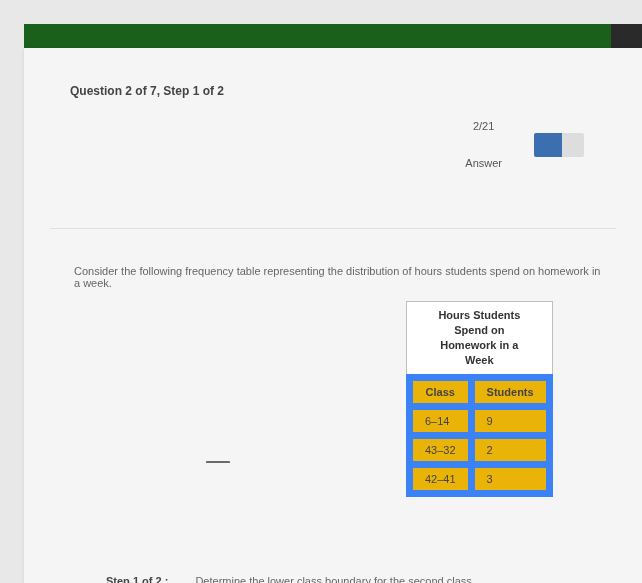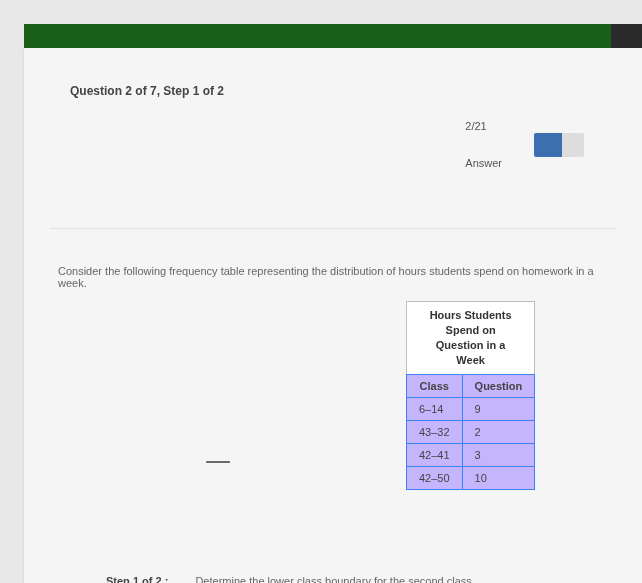--- a/index.html
+++ b/index.html
@@ -33,72 +33,73 @@
     font-weight: bold;
     color: #444;
   }
   .header-right {
     text-align: center;
     font-size: 11px;
     color: #555;
     position: relative;
   }
   .score-row { display: flex; align-items: center; gap: 8px; }
-  .score-col { text-align: left; line-height: 1.2; }
+  .score-col { text-align: center; line-height: 1.2; }
   .progress {
     width: 50px; height: 7px; background: #ddd; border-radius: 2px;
     position: relative; overflow: hidden;
   }
   .progress-fill {
     position: absolute; left: 0; top: 0; bottom: 0;
     width: 55%;
     background: #3b6fb0;
   }
   .divider { border-top: 1px solid #e0e0e0; margin: 0 14px; }
   .prompt {
     padding: 12px 22px;
     font-size: 11px;
     color: #666;
+    margin-left: 16px;
   }
   .content {
     position: relative;
     padding: 10px 22px 0 22px;
     height: 260px;
   }
   .dash {
     position: absolute;
     left: 170px;
     top: 160px;
     width: 18px;
     border-top: 2px solid #6a6a6a;
     border-radius: 1px;
   }
   .freq-table {
     position: absolute;
     left: 370px;
     top: 0;
     border-collapse: collapse;
-    background: #c4b5fd;
+    background: #eab308;
     font-size: 11px;
     color: #444;
   }
   .freq-table caption {
     caption-side: top;
     border: 1px solid #bfbfbf;
     border-bottom: none;
     padding: 6px 8px;
     font-weight: bold;
     font-size: 11px;
     color: #333;
     text-align: center;
     line-height: 1.35;
     background: #fff;
   }
   .freq-table th, .freq-table td {
-    border: 1px solid #3b82f6;
+    border: 7px solid #3b82f6;
     padding: 5px 12px;
   }
   .freq-table th { font-weight: bold; }
   .step {
     padding: 14px 22px 14px 22px;
     font-size: 11px;
     color: #666;
   }
   .step b { color: #444; margin-left: 36px; }
   .answer-label {
@@ -162,45 +163,41 @@
 
   <div class="prompt">Consider the following frequency table representing the distribution of hours students spend on homework in a week.</div>
 
   <div class="content">
     <div class="dash"></div>
 
     <table class="freq-table">
       <caption>
         <span>Hours Students</span><br>
         <span>Spend on</span><br>
-        <span>Question in a</span><br>
+        <span>Homework in a</span><br>
         <span>Week</span>
       </caption>
       <thead>
         <tr>
           <th>Class</th>
-          <th>Question</th>
+          <th>Students</th>
         </tr>
       </thead>
       <tbody>
         <tr>
           <td>6–14</td>
           <td>9</td>
         </tr>
         <tr>
           <td>43–32</td>
           <td>2</td>
         </tr>
         <tr>
           <td>42–41</td>
           <td>3</td>
-        </tr>
-        <tr>
-          <td>42–50</td>
-          <td>10</td>
         </tr>
       </tbody>
     </table>
   </div>
 
   <div class="step">
     <b>Step 1 of 2 :</b>
     <span>Determine the lower class boundary for the second class.</span>
   </div>
 

